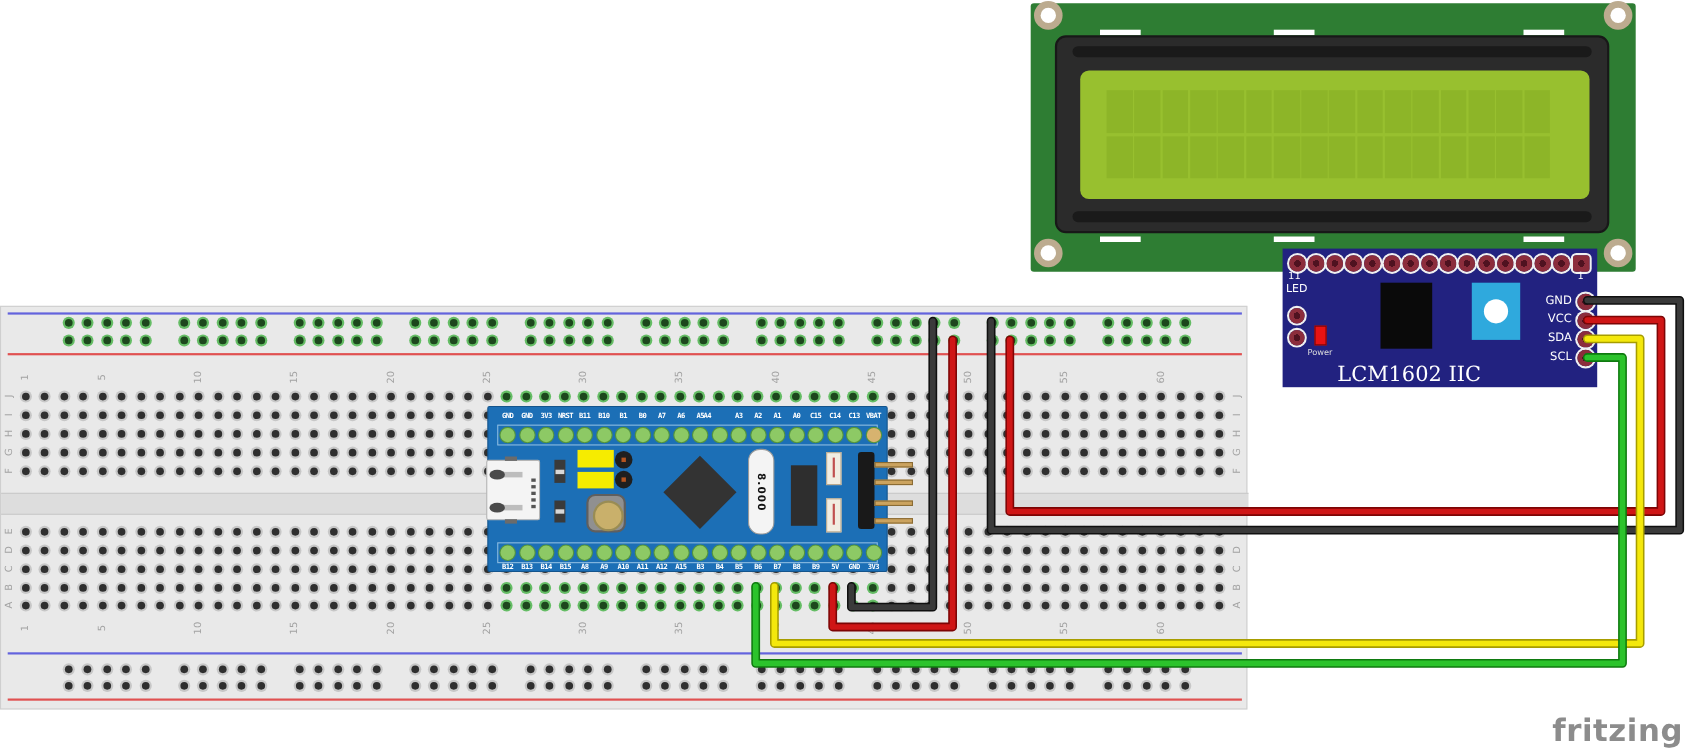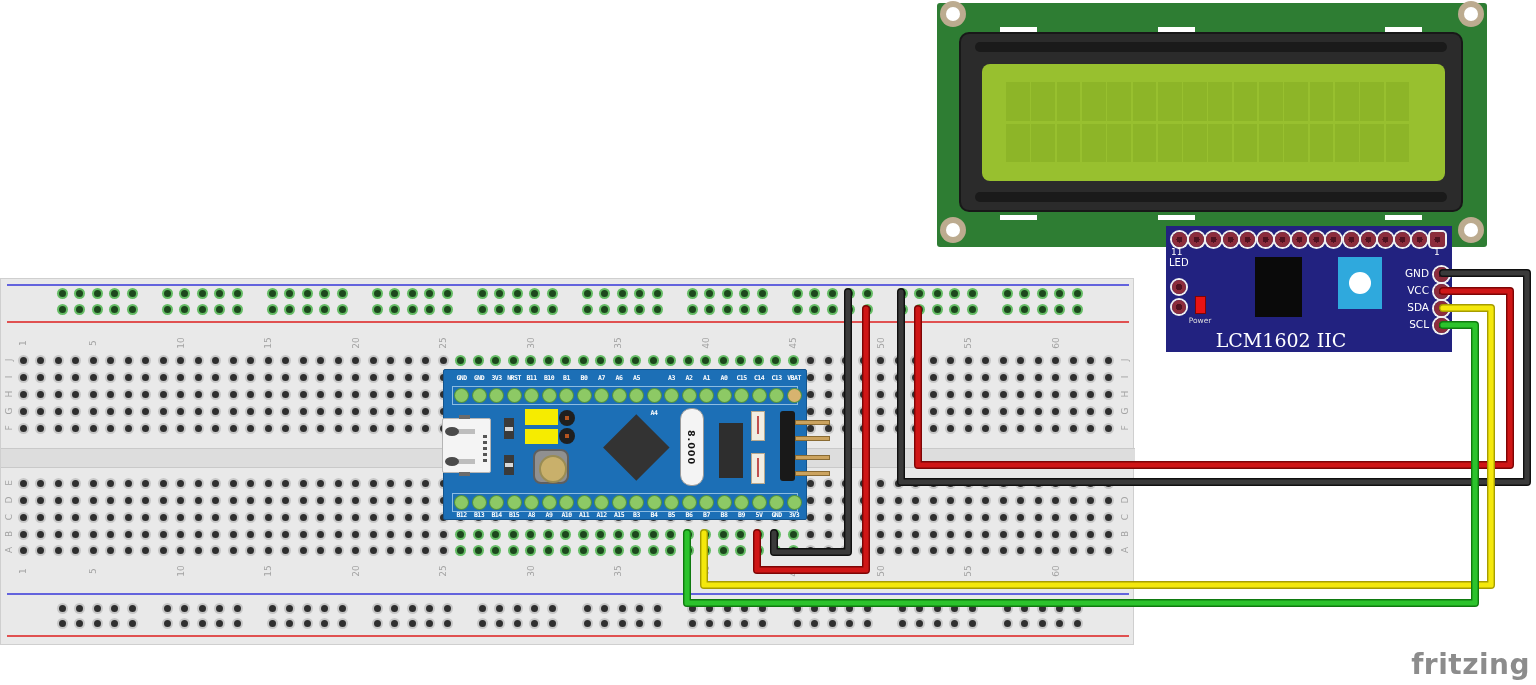--- a/index.html
+++ b/index.html
@@ -1011,21 +1011,21 @@
       <div class="pinlabel" style="position: absolute; left: 112.5px; top: 4px;">B1</div>
       <div style="position: absolute; left: 133.5px; top: 18.5px; width: 13px; height: 13px; border-radius: 50%; background: rgb(141, 201, 101); box-shadow: rgb(83, 148, 62) 0px 0px 0px 1px;"></div>
       <div class="pinlabel" style="position: absolute; left: 130px; top: 4px;">B0</div>
       <div style="position: absolute; left: 151px; top: 18.5px; width: 13px; height: 13px; border-radius: 50%; background: rgb(141, 201, 101); box-shadow: rgb(83, 148, 62) 0px 0px 0px 1px;"></div>
       <div class="pinlabel" style="position: absolute; left: 147.5px; top: 4px;">A7</div>
       <div style="position: absolute; left: 168.5px; top: 18.5px; width: 13px; height: 13px; border-radius: 50%; background: rgb(141, 201, 101); box-shadow: rgb(83, 148, 62) 0px 0px 0px 1px;"></div>
       <div class="pinlabel" style="position: absolute; left: 165px; top: 4px;">A6</div>
       <div style="position: absolute; left: 186px; top: 18.5px; width: 13px; height: 13px; border-radius: 50%; background: rgb(141, 201, 101); box-shadow: rgb(83, 148, 62) 0px 0px 0px 1px;"></div>
       <div class="pinlabel" style="position: absolute; left: 182.5px; top: 4px;">A5</div>
       <div style="position: absolute; left: 203.5px; top: 18.5px; width: 13px; height: 13px; border-radius: 50%; background: rgb(141, 201, 101); box-shadow: rgb(83, 148, 62) 0px 0px 0px 1px;"></div>
-      <div class="pinlabel" style="position: absolute; left: 200px; top: 4px; margin-top: 35px;">A4</div>
+      <div class="pinlabel" style="position: absolute; left: 189px; top: 4px;">A4</div>
       <div style="position: absolute; left: 221px; top: 18.5px; width: 13px; height: 13px; border-radius: 50%; background: rgb(141, 201, 101); box-shadow: rgb(83, 148, 62) 0px 0px 0px 1px;"></div>
       <div class="pinlabel" style="position: absolute; left: 217.5px; top: 4px;">A3</div>
       <div style="position: absolute; left: 238.5px; top: 18.5px; width: 13px; height: 13px; border-radius: 50%; background: rgb(141, 201, 101); box-shadow: rgb(83, 148, 62) 0px 0px 0px 1px;"></div>
       <div class="pinlabel" style="position: absolute; left: 235px; top: 4px;">A2</div>
       <div style="position: absolute; left: 256px; top: 18.5px; width: 13px; height: 13px; border-radius: 50%; background: rgb(141, 201, 101); box-shadow: rgb(83, 148, 62) 0px 0px 0px 1px;"></div>
       <div class="pinlabel" style="position: absolute; left: 252.5px; top: 4px;">A1</div>
       <div style="position: absolute; left: 273.5px; top: 18.5px; width: 13px; height: 13px; border-radius: 50%; background: rgb(141, 201, 101); box-shadow: rgb(83, 148, 62) 0px 0px 0px 1px;"></div>
       <div class="pinlabel" style="position: absolute; left: 270px; top: 4px;">A0</div>
       <div style="position: absolute; left: 291px; top: 18.5px; width: 13px; height: 13px; border-radius: 50%; background: rgb(141, 201, 101); box-shadow: rgb(83, 148, 62) 0px 0px 0px 1px;"></div>
       <div class="pinlabel" style="position: absolute; left: 287.5px; top: 4px;">C15</div>

